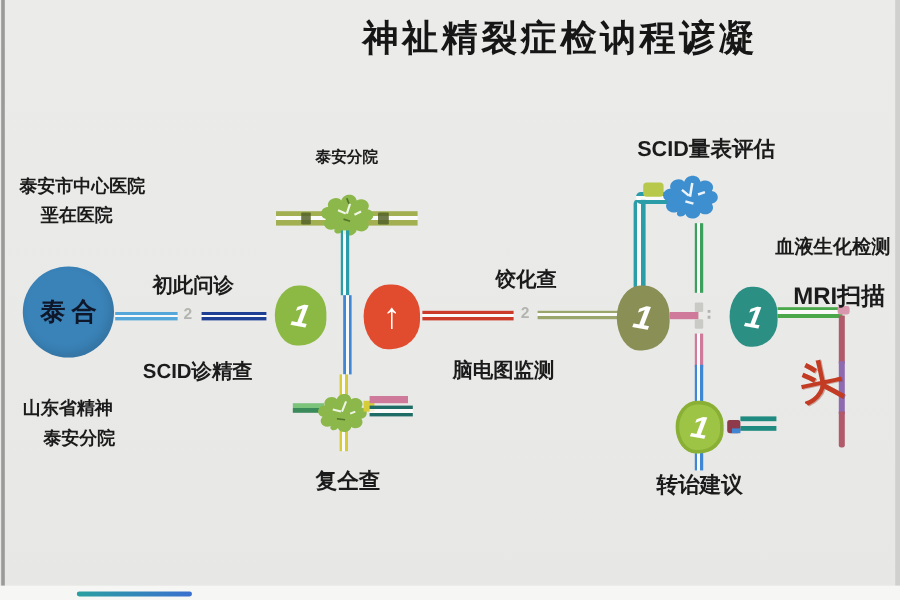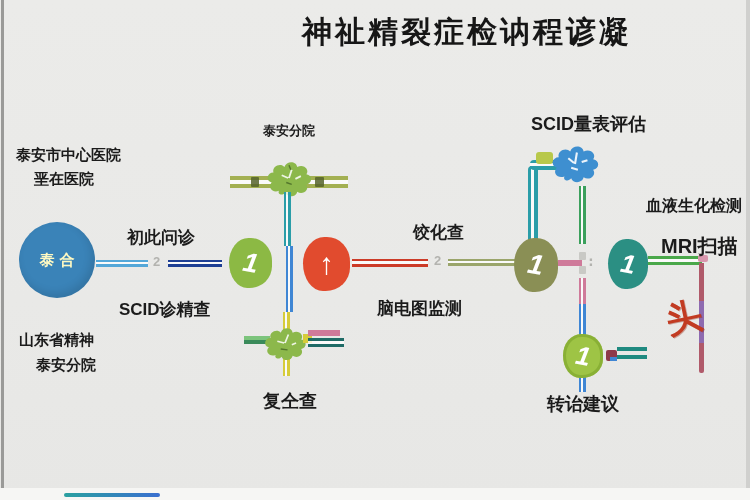--- a/index.html
+++ b/index.html
@@ -38,21 +38,21 @@
   <div class="abs" style="left:64px;top:493px;width:96px;height:4px;border-radius:2px;
               background:linear-gradient(90deg,#2aa0a0,#3a6fd0);"></div>
 
   <div class="abs title" style="left:0;top:12px;">神祉精裂症检讷程谚凝</div>
 
   <div class="abs lbl lbl-s" style="left:16px;top:146px;">泰安市中心医院</div>
   <div class="abs lbl lbl-s" style="left:34px;top:170px;">垩在医院</div>
 
   <div class="abs node circle" style="left:19px;top:222px;width:76px;height:76px;background:#3a83b8;
               box-shadow:inset -3px -4px 8px rgba(0,0,0,.12);">
-    <span class="lbl" style="color:#fef9c3;font-size:15px;letter-spacing:5px;margin-left:5px;">泰合</span>
+    <span class="lbl" style="color:#0f172a;font-size:21px;letter-spacing:5px;margin-left:5px;">泰合</span>
   </div>
 
   <div class="abs pipe2h" style="left:96px;top:260px;width:52px;height:7px;--c:#54a7d8;"></div>
   <div class="abs marker" style="left:153px;top:254px;">2</div>
   <div class="abs pipe2h" style="left:168px;top:260px;width:54px;height:7px;--c:#1e3f94;"></div>
 
   <div class="abs lbl lbl-m" style="left:119px;top:298px;">SCID诊精查</div>
   <div class="abs lbl lbl-m" style="left:127px;top:226px;">初此问诊</div>
 
   <div class="abs lbl lbl-s" style="left:19px;top:331px;">山东省精神</div>

